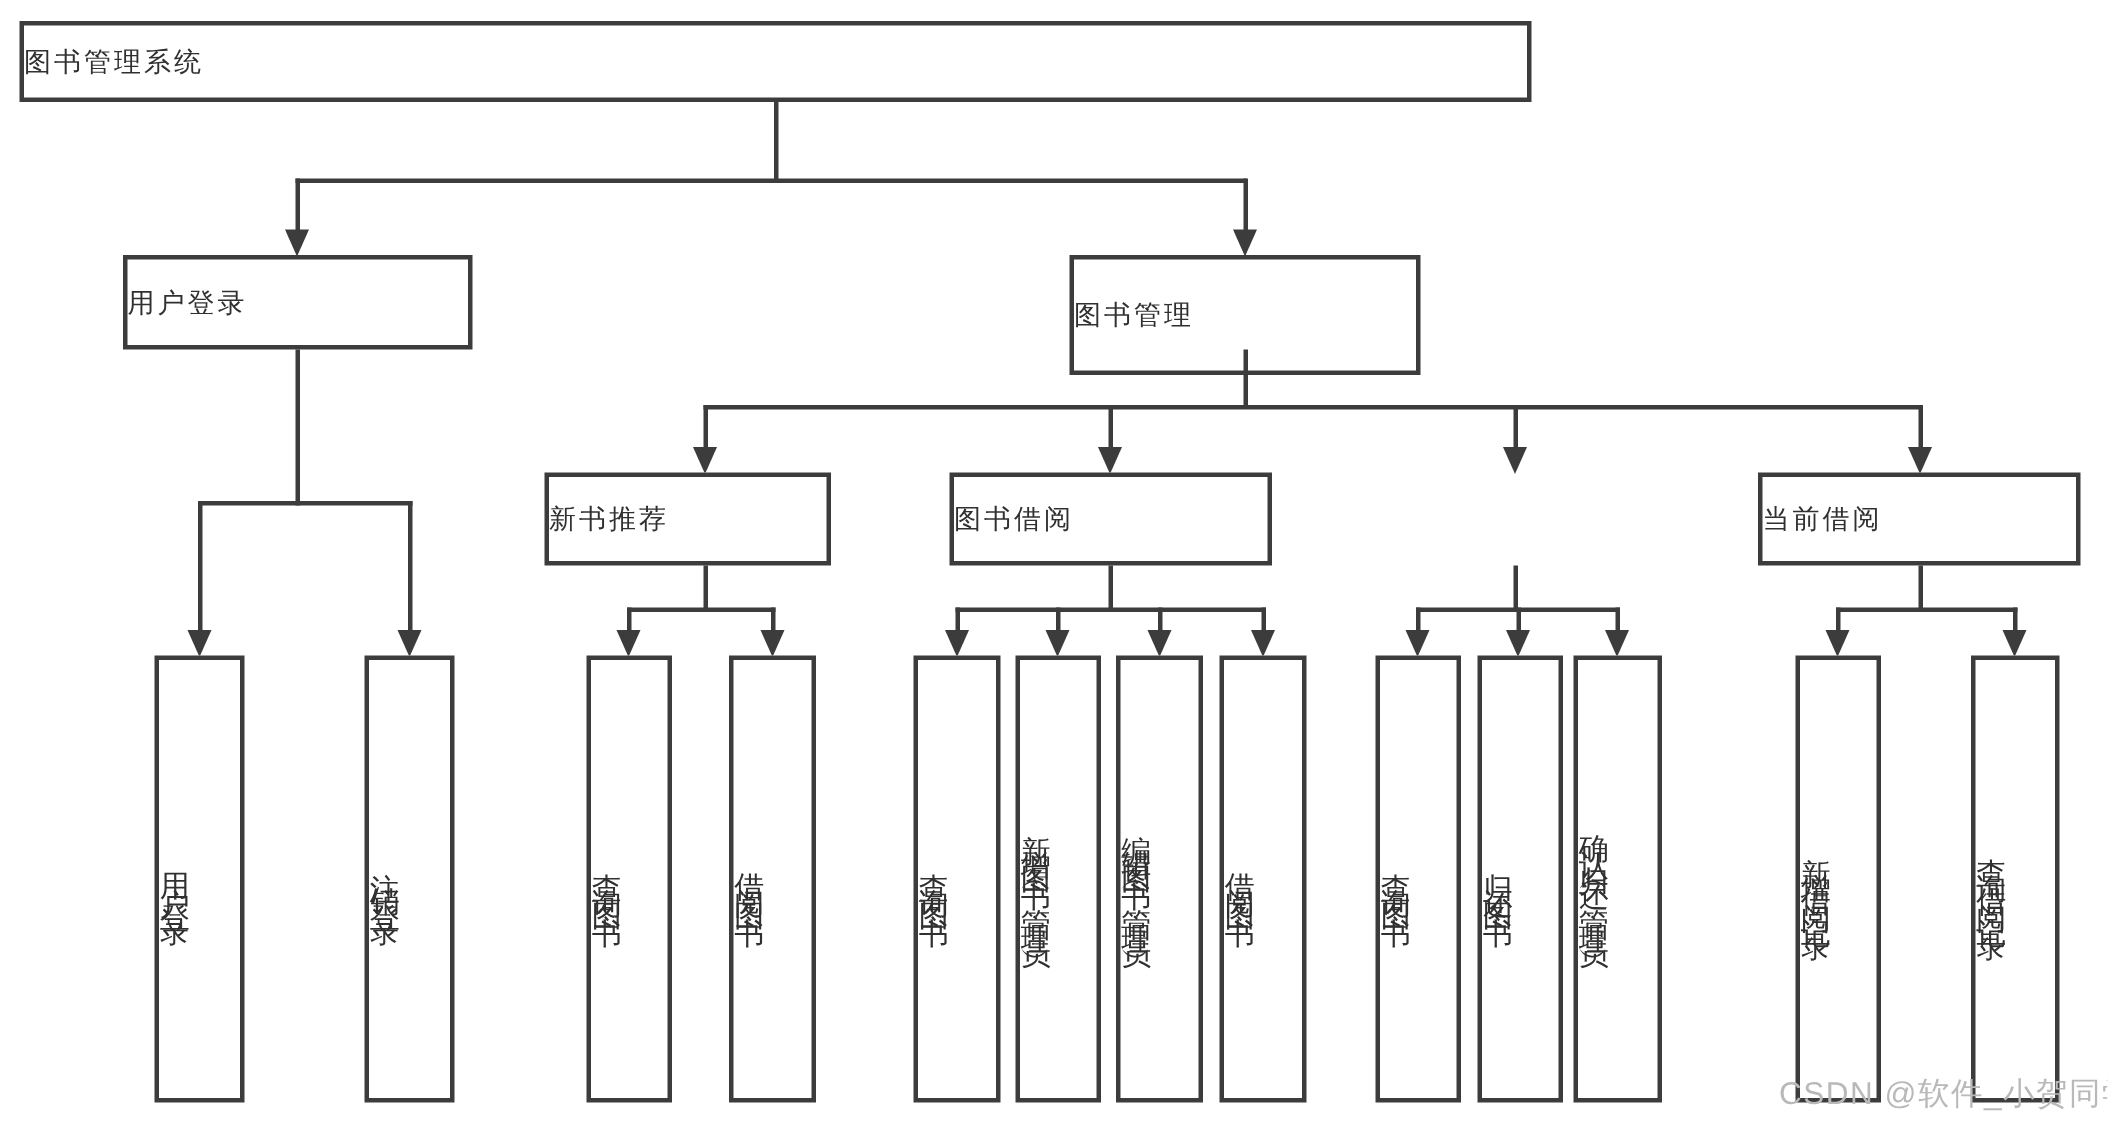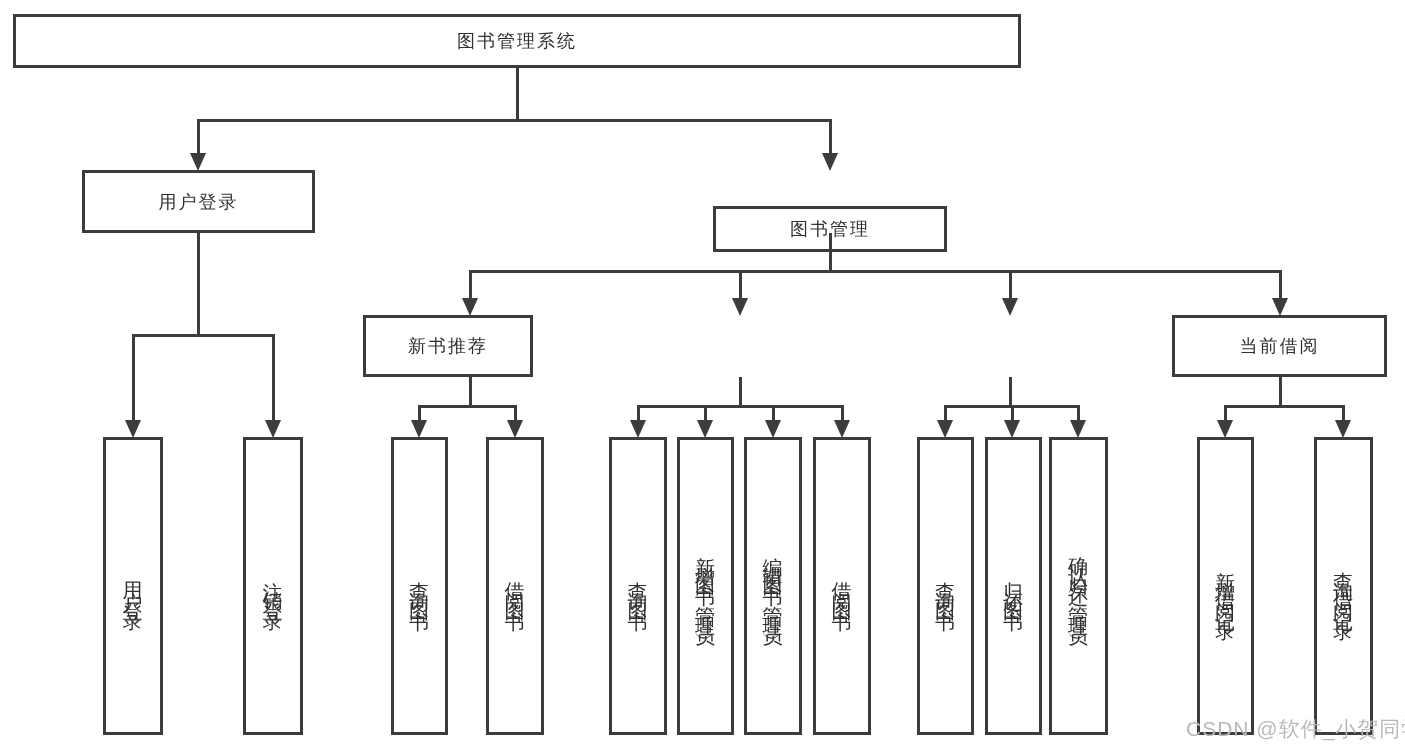--- a/index.html
+++ b/index.html
@@ -14,21 +14,21 @@
   .canvas{
     position:relative;
     width:1405px;height:747px;
     background:var(--bg);
     overflow:hidden;
   }
   .node{
     position:absolute;
     border:3px solid var(--line);
     background:var(--bg);
-    display:flex;align-items:center;justify-content:center;
+    display:flex;align-items:center;
     color:var(--text);
   }
   .hbox{font-size:18px;letter-spacing:2px;}
   .vbox{font-size:20px;}
   .vbox .vtxt{
     writing-mode:vertical-rl;
     text-orientation:mixed;
     letter-spacing:10px;
     line-height:1;
     white-space:nowrap;
@@ -63,21 +63,21 @@
   <div class="v" style="left:516px;top:68px;height:54px;"></div>
   <div class="h" style="left:197px;top:119px;width:634px;"></div>
   <div class="v" style="left:197px;top:119px;height:36px;"></div>
   <div class="arrow" style="left:190px;top:153px;"></div>
   <div class="v" style="left:829px;top:119px;height:36px;"></div>
   <div class="arrow" style="left:822px;top:153px;"></div>
 
   <div class="node hbox" style="left:82px;top:170px;width:233px;height:63px;">
     <span>用户登录</span>
   </div>
-  <div class="node hbox" style="left:713px;top:170px;width:234px;height:46px;margin-top:36px;">
+  <div class="node hbox" style="left:713px;top:170px;width:234px;height:80px;">
     <span>图书管理</span>
   </div>
 
   <div class="v" style="left:197px;top:233px;height:104px;"></div>
   <div class="h" style="left:132px;top:334px;width:143px;"></div>
   <div class="v" style="left:132px;top:334px;height:87px;"></div>
   <div class="arrow" style="left:125px;top:420px;"></div>
   <div class="v" style="left:272px;top:334px;height:87px;"></div>
   <div class="arrow" style="left:265px;top:420px;"></div>
 
@@ -85,22 +85,25 @@
   <div class="h" style="left:469px;top:270px;width:813px;"></div>
   <div class="v" style="left:469px;top:270px;height:31px;"></div>
   <div class="arrow" style="left:462px;top:298px;"></div>
   <div class="v" style="left:739px;top:270px;height:31px;"></div>
   <div class="arrow" style="left:732px;top:298px;"></div>
   <div class="v" style="left:1009px;top:270px;height:31px;"></div>
   <div class="arrow" style="left:1002px;top:298px;"></div>
   <div class="v" style="left:1279px;top:270px;height:31px;"></div>
   <div class="arrow" style="left:1272px;top:298px;"></div>
 
-  <div class="node hbox" style="left:363px;top:315px;width:170px;height:62px;">
+  <div class="node hbox" style="left:363px;top:315px;width:191px;height:62px;">
     <span>新书推荐</span>
+  </div>
+  <div class="node hbox" style="left:633px;top:315px;width:215px;height:62px;">
+    <span>图书借阅</span>
   </div>
   <div class="node hbox" style="left:1172px;top:315px;width:215px;height:62px;">
     <span>当前借阅</span>
   </div>
 
   <div class="v" style="left:469px;top:377px;height:31px;"></div>
   <div class="h" style="left:418px;top:405px;width:99px;"></div>
   <div class="v" style="left:418px;top:405px;height:17px;"></div>
   <div class="arrow" style="left:411px;top:420px;"></div>
   <div class="v" style="left:514px;top:405px;height:17px;"></div>

